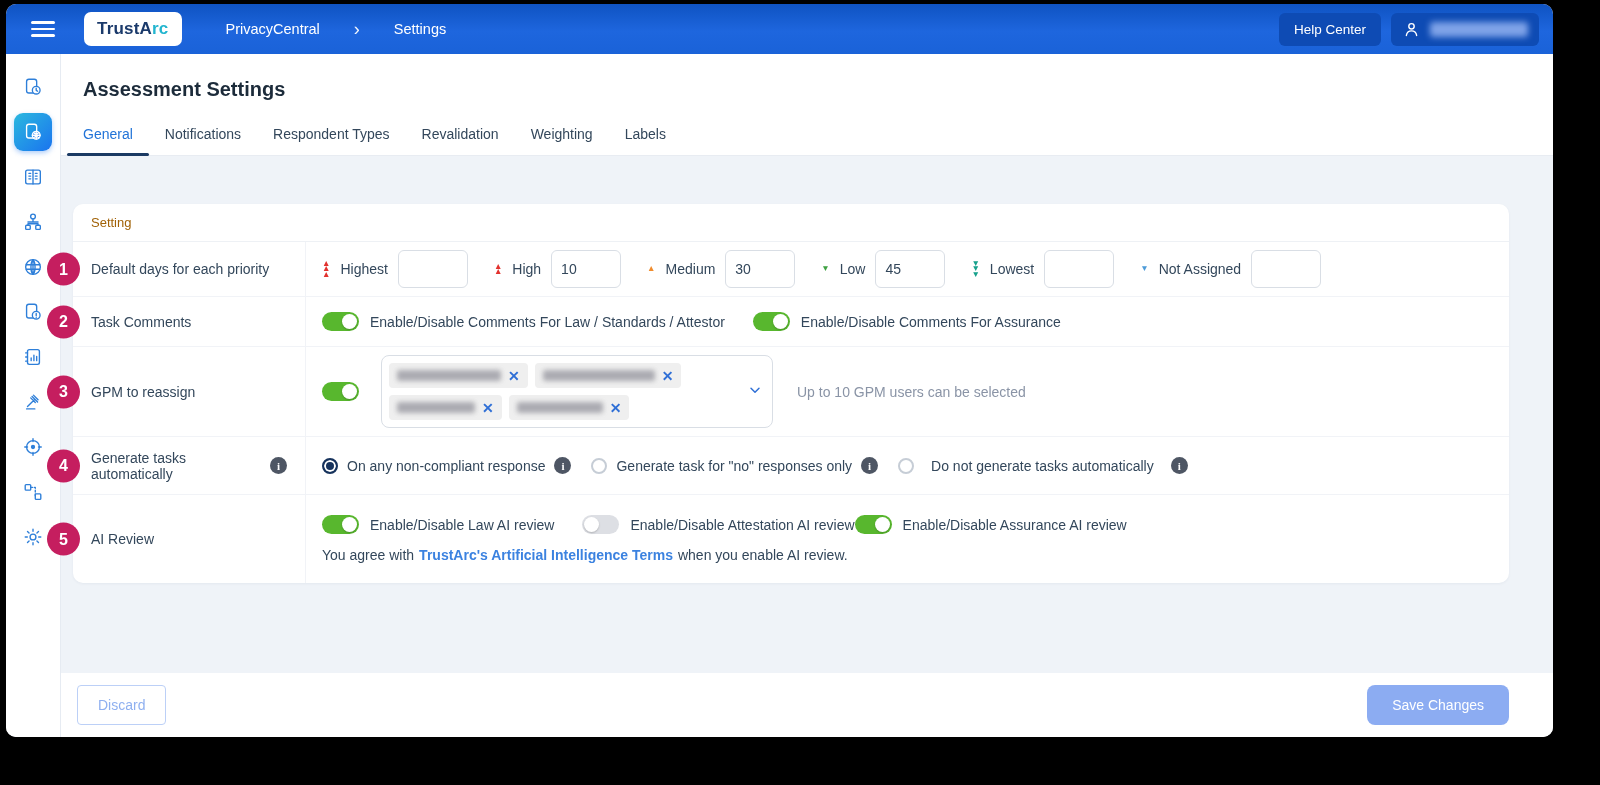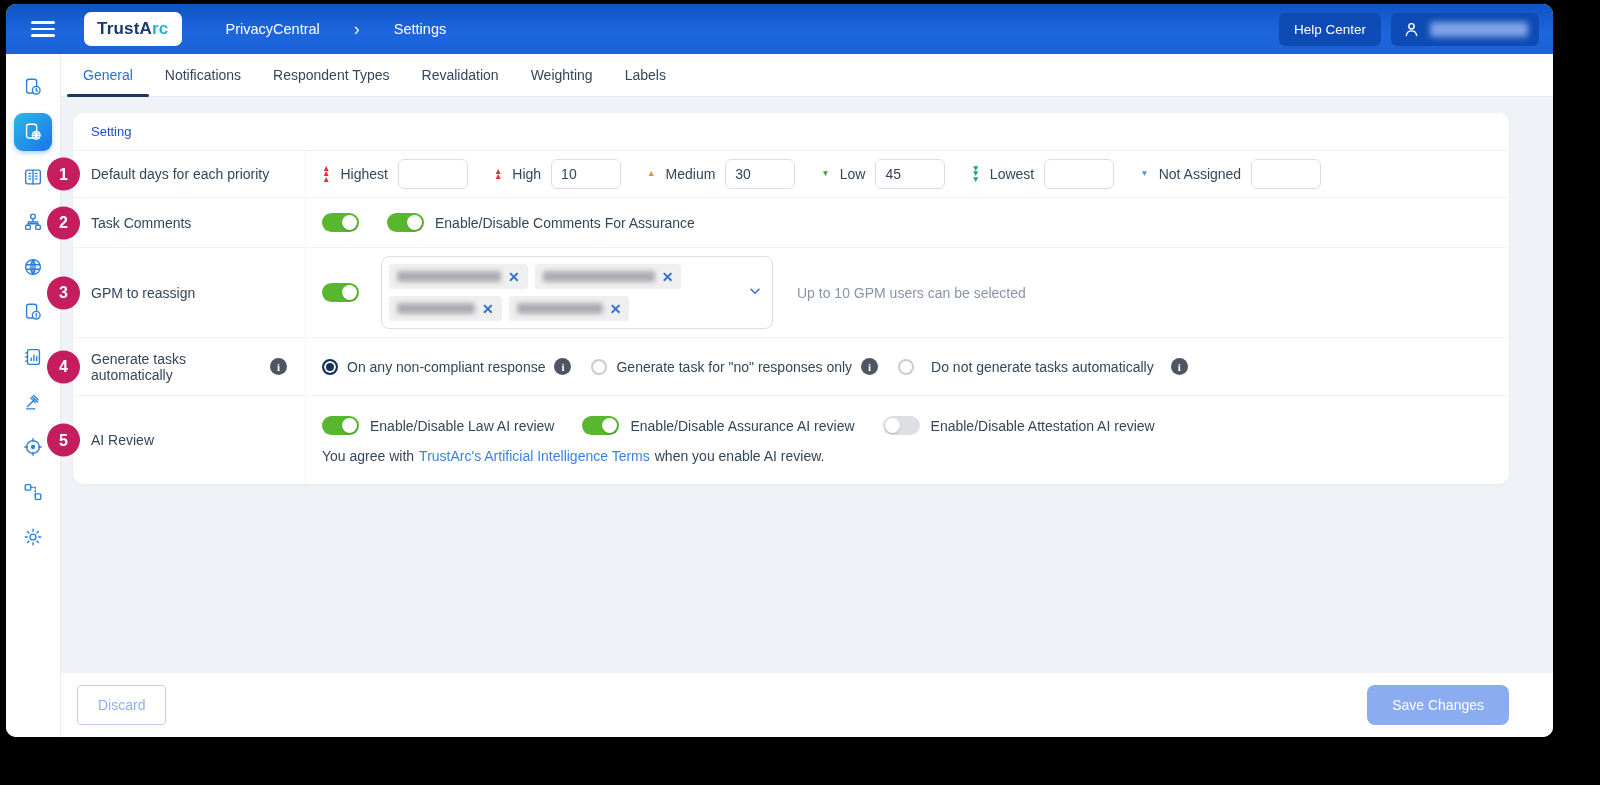--- a/index.html
+++ b/index.html
@@ -30,32 +30,32 @@
   .main { flex:1; display:flex; flex-direction:column; min-width:0; }
   .header-block { background:#fff; }
   .page-title { padding:24px 22px 12px 22px; font-size:20px; font-weight:700; color:#1C2B3A; }
   .tabs { display:flex; border-bottom:1px solid #E8ECF2; padding:0 6px; }
   .tab { padding:13px 16px; font-size:14px; color:#33475B; cursor:pointer; position:relative; white-space:nowrap; }
   .tab.active { color:#2173D8; }
   .tab.active::after { content:""; position:absolute; left:0; right:0; bottom:-1px; height:3px; background:#1B3A63; border-radius:2px; }
 
   .content { flex:1; padding:16px 44px 10px 12px; }
   .card { background:#fff; border-radius:10px; box-shadow:0 1px 3px rgba(16,40,80,.05); }
-  .thead { padding:11px 18px; font-size:13px; color:#1d4ed8; border-bottom:1px solid #EEF1F5; }
+  .thead { padding:11px 18px; font-size:13px; color:#a16207; border-bottom:1px solid #EEF1F5;margin-top:32px; }
   .row { display:flex; position:relative; border-bottom:1px solid #F1F3F7; }
   .row:last-child { border-bottom:none; }
   .label-cell { flex:0 0 233px; padding:10px 18px; font-size:14px; color:#33475B; border-right:1px solid #F1F3F7; display:flex; align-items:center; gap:8px; }
   .content-cell { flex:1; padding:8px 16px; display:flex; align-items:center; }
   .badge { position:absolute; left:-26px; top:50%; transform:translateY(-50%); width:33px; height:33px; border-radius:50%; background:#C51E5F; color:#fff; font-size:16px; font-weight:700; display:flex; align-items:center; justify-content:center; z-index:2; }
 
   
   .prio-group { display:flex; align-items:center; gap:10px; margin-right:26px; }
   .prio-icon { display:flex; flex-direction:column; align-items:center; line-height:5.5px; font-size:8.5px; }
   .prio-label { font-size:14px; color:#33475B; white-space:nowrap; }
-  .prio-input { width:70px; height:30px; border:1px solid #D9DEE5; border-radius:6px; padding:0 9px; font-size:14px; color:#33475B; font-family:inherit; outline:none; background:#fff; }
+  .prio-input { width:70px; height:38px; border:1px solid #D9DEE5; border-radius:6px; padding:0 9px; font-size:14px; color:#33475B; font-family:inherit; outline:none; background:#fff; }
 
   
   .toggle { position:relative; width:37px; height:19px; border-radius:10px; background:#DDDFE4; cursor:pointer; flex:0 0 auto; display:inline-block; }
   .toggle .knob { position:absolute; top:2px; left:2px; width:15px; height:15px; border-radius:50%; background:#fff; box-shadow:0 1px 2px rgba(0,0,0,.2); transition:left .15s; }
   .toggle[data-state="on"] { background:#58B72E; }
   .toggle[data-state="on"] .knob { left:20px; }
   .toggle-group { display:flex; align-items:center; gap:11px; margin-right:28px; }
   .toggle-label { font-size:14px; color:#33475B; white-space:nowrap; }
 
   
@@ -71,21 +71,21 @@
   .radio { width:16px; height:16px; border-radius:50%; border:2px solid #C6CDD6; background:#fff; flex:0 0 auto; cursor:pointer; }
   .radio[data-selected="true"] { border:2px solid #16325C; background:#16325C; box-shadow:inset 0 0 0 2px #fff; }
   .radio-label { font-size:14px; color:#33475B; white-space:nowrap; }
   .info-icon { width:17px; height:17px; border-radius:50%; background:#4E5664; color:#fff; font-size:11px; font-weight:700; display:inline-flex; align-items:center; justify-content:center; flex:0 0 auto; font-family:"Liberation Serif", serif; }
   .label-cell .info-icon { margin-left:auto; }
 
   
   .ai-cell { flex-direction:column; align-items:flex-start; justify-content:center; gap:13px; padding-top:14px; padding-bottom:14px; }
   .ai-toggles { display:flex; align-items:center; }
   .agreement { font-size:14px; color:#33475B; }
-  .agreement a { color:#3B82E0; text-decoration:none; margin:0 5px; }
+  .agreement a { color:#3B82E0; text-decoration:none; margin:0 5px;font-weight:bold; }
 
   
   .footer { flex:0 0 64px; background:#fff; display:flex; align-items:center; justify-content:space-between; padding:0 44px 0 16px; }
   .discard-btn { background:#fff; border:1px solid #BCD0F7; color:#8FB0F0; font-size:14px; padding:11px 20px; border-radius:4px; cursor:pointer; font-family:inherit; }
   .save-btn { background:#8CACF2; border:none; color:#fff; font-size:14px; padding:12px 25px; border-radius:8px; cursor:pointer; font-family:inherit; }
 </style>
 </head>
 <body>
 
 <div class="frame">
@@ -186,20 +186,21 @@
       <div class="nav-item">
         <svg width="22" height="22" viewBox="0 0 24 24">
             <circle cx="12" cy="12" r="3.2"></circle>
             <path d="M12 3.5v2.3M12 18.2v2.3M3.5 12h2.3M18.2 12h2.3M6 6l1.7 1.7M16.3 16.3L18 18M18 6l-1.7 1.7M7.7 16.3L6 18"></path>
           </svg>
       </div>
     </div>
 
     <div class="main">
       <div class="header-block">
+        <div class="page-title">Assessment Settings</div>
         <div class="tabs">
           <div class="tab active">General</div>
           <div class="tab">Notifications</div>
           <div class="tab">Respondent Types</div>
           <div class="tab">Revalidation</div>
           <div class="tab">Weighting</div>
           <div class="tab">Labels</div>
         </div>
       </div>
 
@@ -262,20 +263,21 @@
           </div>
 
           <div class="row" style="min-height:50px;">
             <div class="badge">2</div>
             <div class="label-cell">Task Comments</div>
             <div class="content-cell">
               <div class="toggle-group">
                 <span class="toggle" data-state="on">
                     <span class="knob"></span>
                   </span>
+                <span class="toggle-label">Enable/Disable Comments For Law / Standards / Attestor</span>
               </div>
               <div class="toggle-group">
                 <span class="toggle" data-state="on">
                     <span class="knob"></span>
                   </span>
                 <span class="toggle-label">Enable/Disable Comments For Assurance</span>
               </div>
             </div>
           </div>
 
@@ -342,32 +344,32 @@
             <div class="badge">5</div>
             <div class="label-cell">AI Review</div>
             <div class="content-cell ai-cell">
               <div class="ai-toggles">
                 <div class="toggle-group">
                   <span class="toggle" data-state="on">
                       <span class="knob"></span>
                     </span>
                   <span class="toggle-label">Enable/Disable Law AI review</span>
                 </div>
+                <div class="toggle-group" style="margin-right:0;">
+                  <span class="toggle" data-state="off">
+                      <span class="knob"></span>
+                    </span>
+                  <span class="toggle-label">Enable/Disable Attestation AI review</span>
+                </div>
                 <div class="toggle-group">
                   <span class="toggle" data-state="on">
                       <span class="knob"></span>
                     </span>
                   <span class="toggle-label">Enable/Disable Assurance AI review</span>
                 </div>
-                <div class="toggle-group" style="margin-right:0;">
-                  <span class="toggle" data-state="off">
-                      <span class="knob"></span>
-                    </span>
-                  <span class="toggle-label">Enable/Disable Attestation AI review</span>
-                </div>
               </div>
               <div class="agreement">
                 <span>You agree with</span><a href="#">TrustArc's Artificial Intelligence Terms</a><span>when you enable AI review.</span>
               </div>
             </div>
           </div>
 
         </div>
       </div>
 

